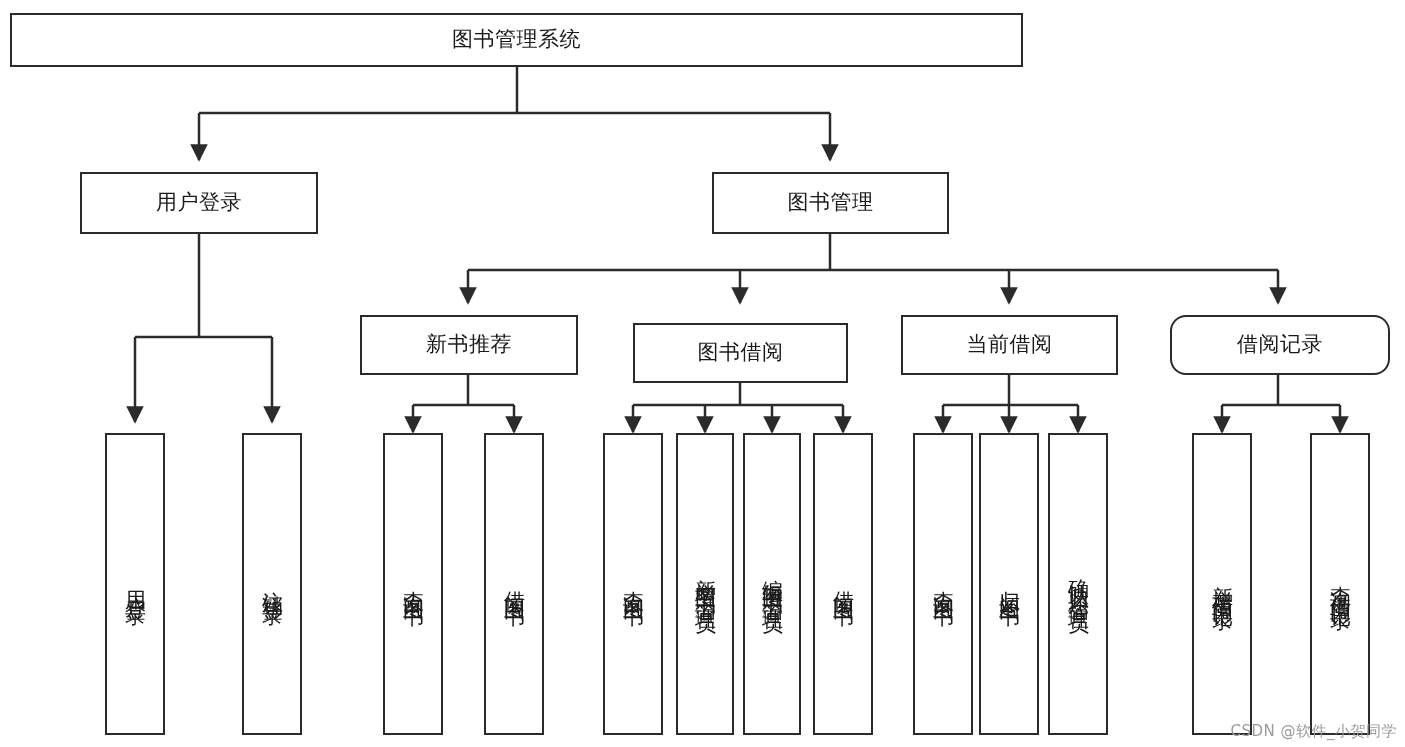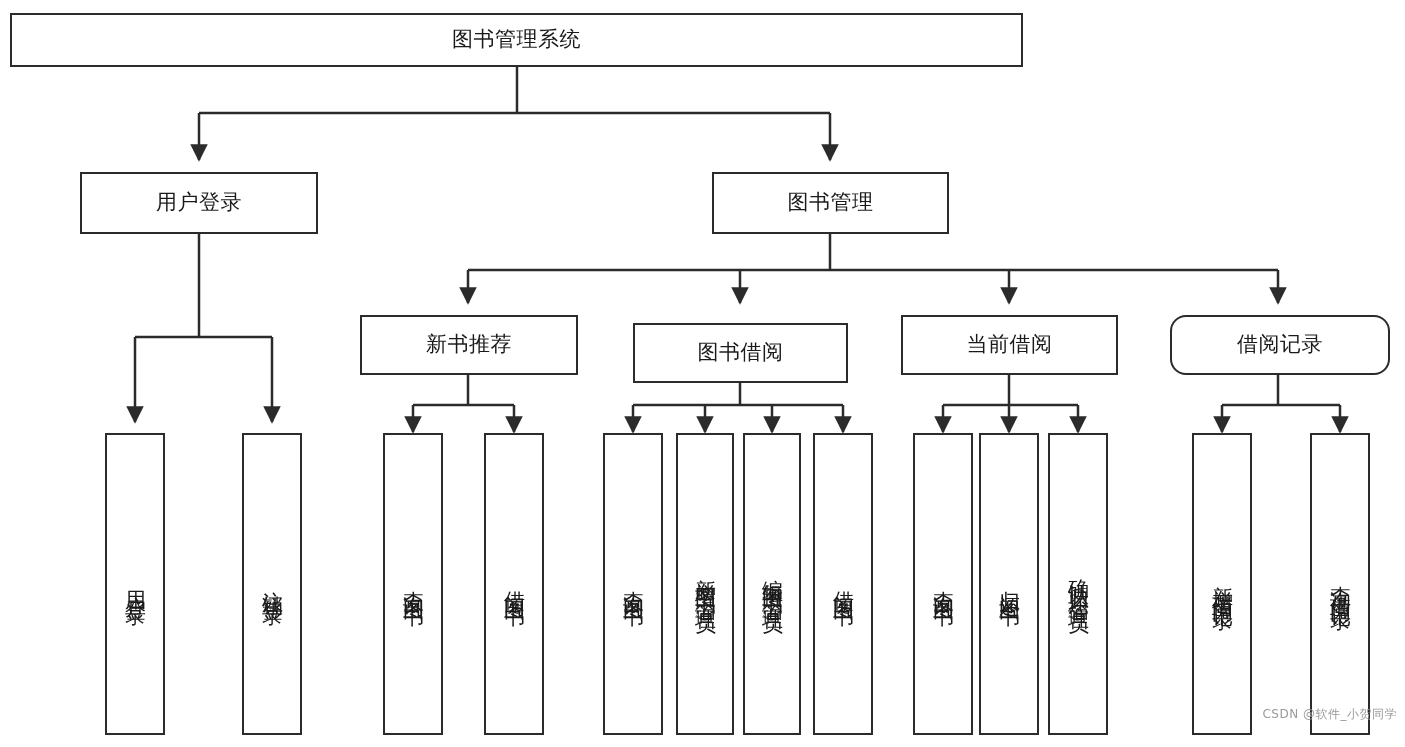--- a/index.html
+++ b/index.html
@@ -52,22 +52,22 @@
     text-orientation: upright;
     -webkit-writing-mode: vertical-rl;
     white-space: nowrap;
     letter-spacing: 5px;
     font-size: 21px;
     line-height: 1;
   }
   .watermark {
     position: absolute;
     right: 8px;
-    bottom: 24px;
-    font-size: 12px;
+    bottom: 6px;
+    font-size: 15px;
     color: #9b9b9b;
     letter-spacing: 0.5px;
     z-index: 5;
     white-space: nowrap;
   }
 </style>
 </head>
 <body>
 
 <div id="canvas">

